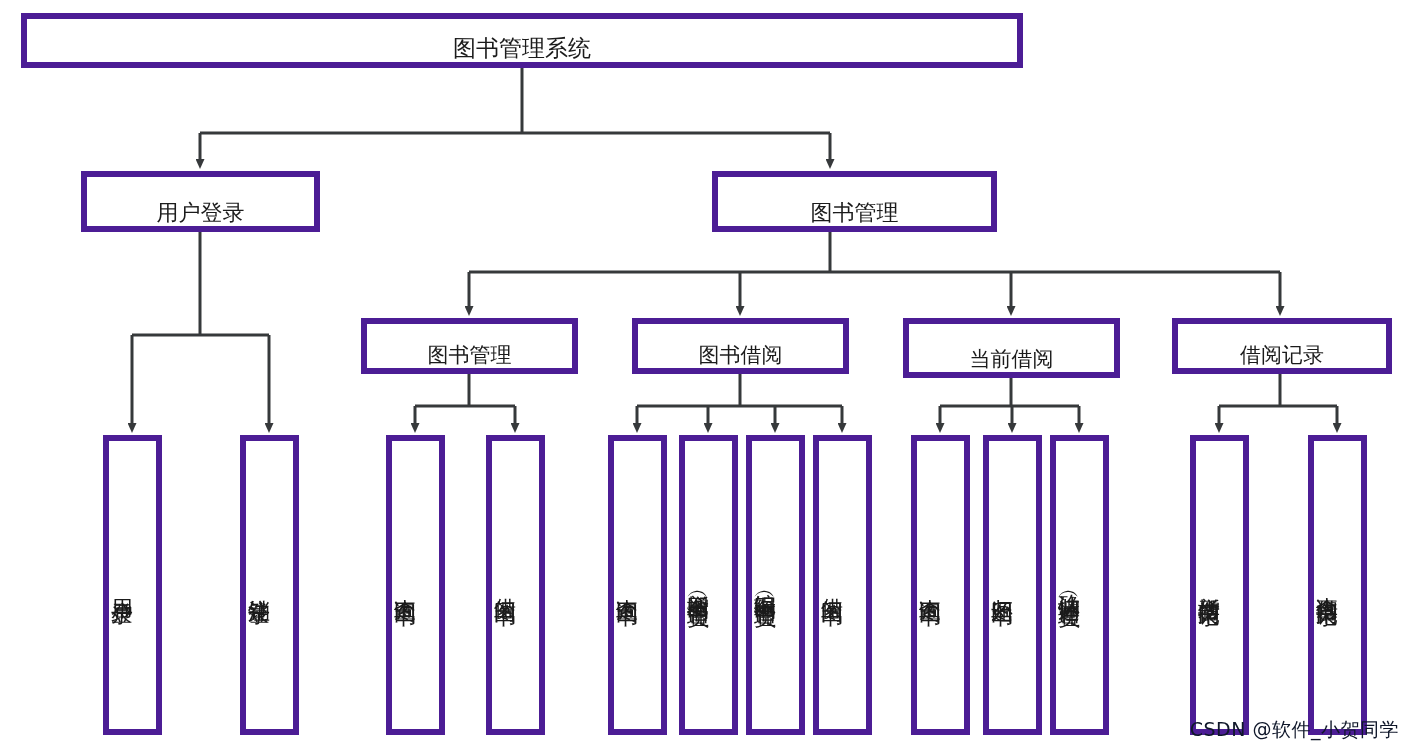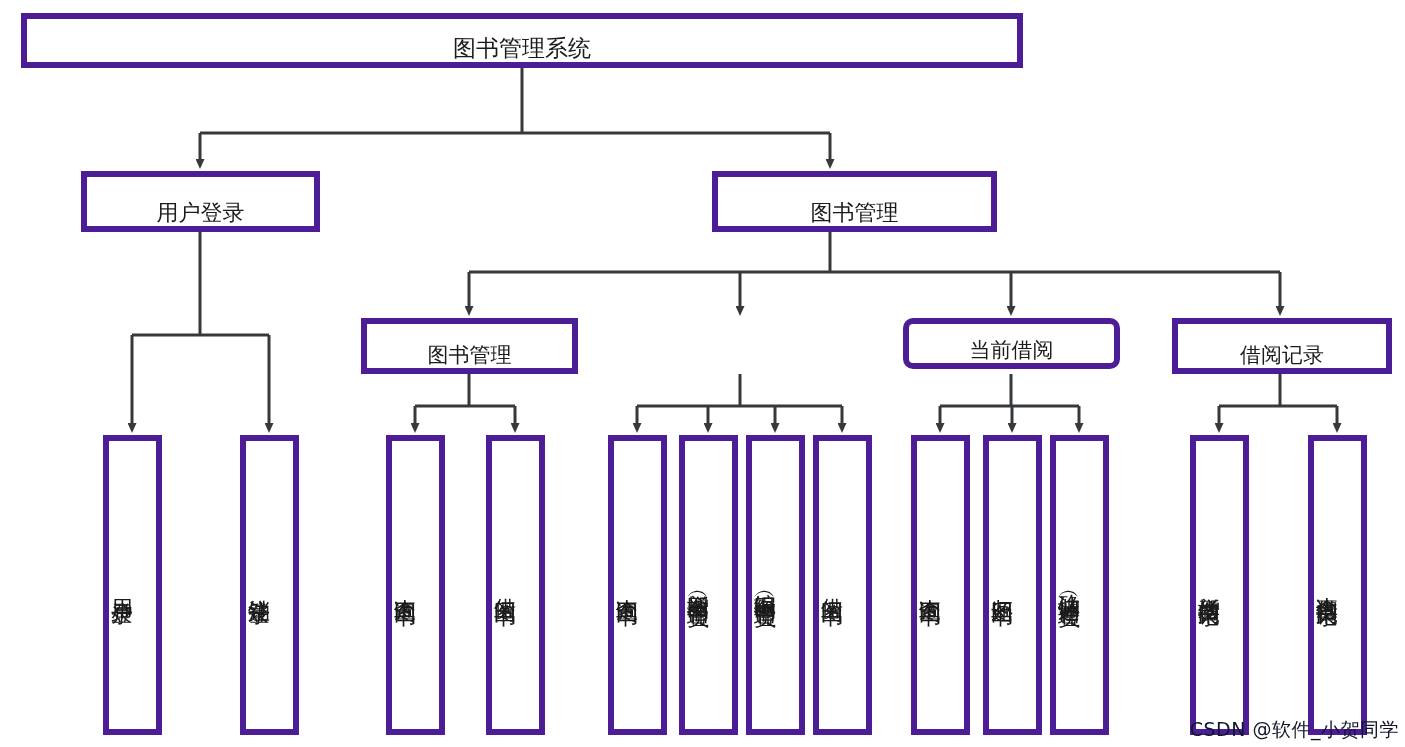--- a/index.html
+++ b/index.html
@@ -132,22 +132,25 @@
   </div>
 
   <div class="node-box node-l1" style="left:712px; top:171px; width:285px; height:61px;">
     <span>图书管理</span>
   </div>
 
   <div class="node-box node-l2" style="left:361px; top:318px; width:217px; height:56px;">
     <span>图书管理</span>
   </div>
 
-
-  <div class="node-box node-l2" style="left:903px; top:318px; width:217px; height:51px;border-radius:10px;">
+  <div class="node-box node-l2" style="left:632px; top:318px; width:217px; height:56px;">
+    <span>图书借阅</span>
+  </div>
+
+  <div class="node-box node-l2" style="left:903px; top:318px; width:217px; height:60px;">
     <span>当前借阅</span>
   </div>
 
   <div class="node-box node-l2" style="left:1172px; top:318px; width:220px; height:56px;">
     <span>借阅记录</span>
   </div>
 
   <div class="node-box node-leaf" style="left:103px; top:435px; width:59px; height:300px;">
     <span class="leaf-text">用户登录</span>
   </div>

